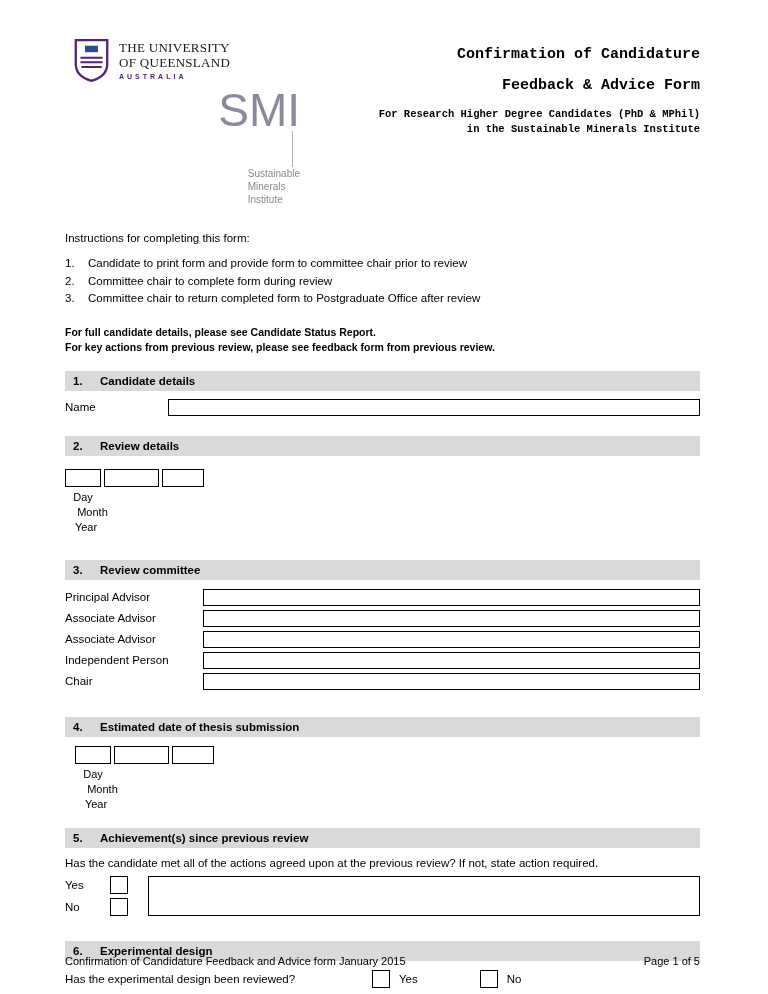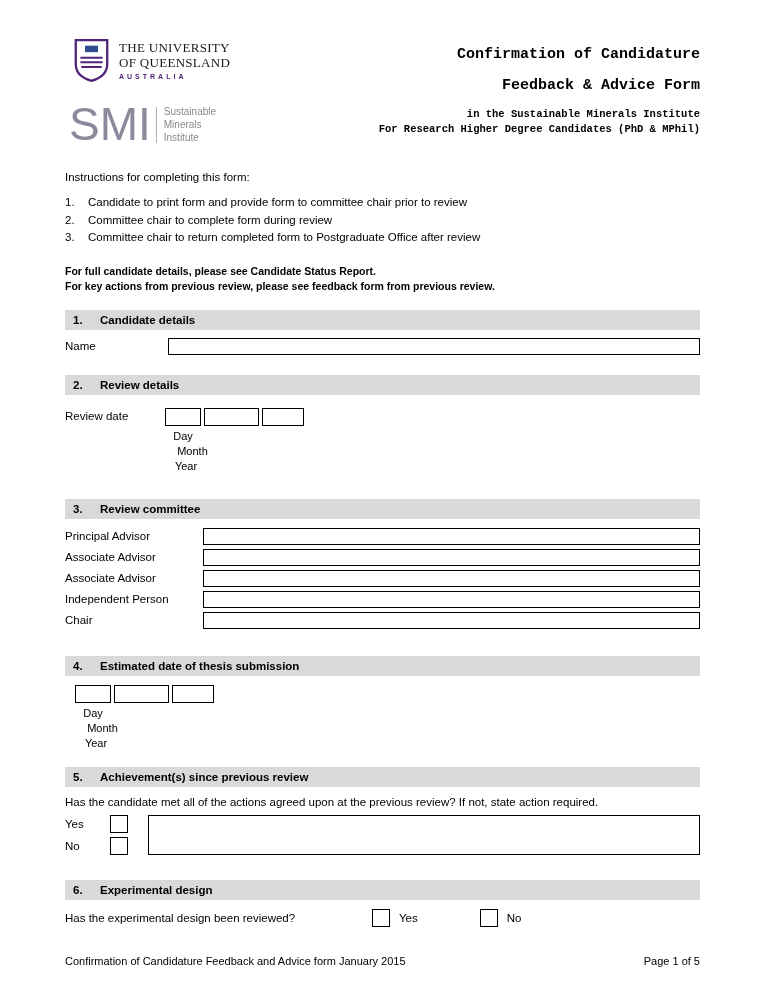--- a/index.html
+++ b/index.html
@@ -16,21 +16,21 @@
   }
   .content { position: absolute; left: 65px; top: 16px; width: 635px; }
 
   
   .header { display: flex; justify-content: space-between; padding-top: 22px; }
   .logos { width: 235px; flex: none; }
   .uq-lockup { display: flex; align-items: flex-start; gap: 9px; margin-left: 8px; }
   .crest { width: 37px; height: 45px; flex: none; }
   .uq-words { font-family: "Liberation Serif", serif; font-size: 13px; line-height: 1.12; letter-spacing: 0.3px; color: #17171f; padding-top: 3px; }
   .uq-australia { font-family: "Liberation Sans", sans-serif; font-size: 7px; font-weight: bold; letter-spacing: 3px; color: #51247A; margin-top: 3px; }
-  .smi-lockup { display: flex; align-items: center; margin-top: 21px; margin-left: 4px; }
+  .smi-lockup { display: flex; align-items: flex-end; margin-top: 7px; margin-left: 4px; flex-direction: column; }
   .smi-acronym { font-size: 46px; line-height: 0.9; color: #8A8A9C; font-weight: 400; }
   .smi-sep { width: 1px; height: 36px; background: #b0b0b8; margin: 0 7px 0 5px; }
   .smi-words { font-size: 10px; line-height: 1.3; color: #8a8a8a; }
   .titles { text-align: right; padding-top: 8px; font-family: Liberation Mono, monospace; }
   .title-main { font-size: 15px; font-weight: bold; }
   .title-sub { font-size: 15px; font-weight: bold; margin-top: 14px; }
   .subtitle { font-size: 10.5px; font-weight: bold; margin-top: 13px; line-height: 1.4; }
 
   
   .instr-heading { margin-top: 26px; }
@@ -111,22 +111,22 @@
             <div>Sustainable</div>
             <div>Minerals</div>
             <div>Institute</div>
           </span>
         </div>
       </div>
       <div class="titles">
         <div class="title-main">Confirmation of Candidature</div>
         <div class="title-sub">Feedback &amp; Advice Form</div>
         <div class="subtitle">
+          <div>For Research Higher Degree Candidates (PhD &amp; MPhil)</div>
           <div>in the Sustainable Minerals Institute</div>
-          <div>For Research Higher Degree Candidates (PhD &amp; MPhil)</div>
         </div>
       </div>
     </div>
 
     <div class="instr-heading">Instructions for completing this form:</div>
     <div class="instr-list">
       <div class="instr-item">
         <span class="instr-num">1.</span>
         <span>Candidate to print form and provide form to committee chair prior to review</span>
       </div>
@@ -151,21 +151,20 @@
     <div class="field-row">
       <span class="name-label">Name</span>
       <input type="text" class="text-input" style="">
     </div>
 
     <div class="section-bar s2-bar">
       <span class="section-num">2.</span>
       <span>Review details</span>
     </div>
     <div class="review-date-row">
-      <span class="review-date-label">Review date</span>
       <div>
         <div class="date-boxes">
           <input type="text" class="date-box w-day" style="">
           <input type="text" class="date-box w-month" style="">
           <input type="text" class="date-box w-year" style="">
         </div>
         <div class="date-labels">
           <span class="w-day">Day</span>
           <span class="w-month">Month</span>
           <span class="w-year">Year</span>

